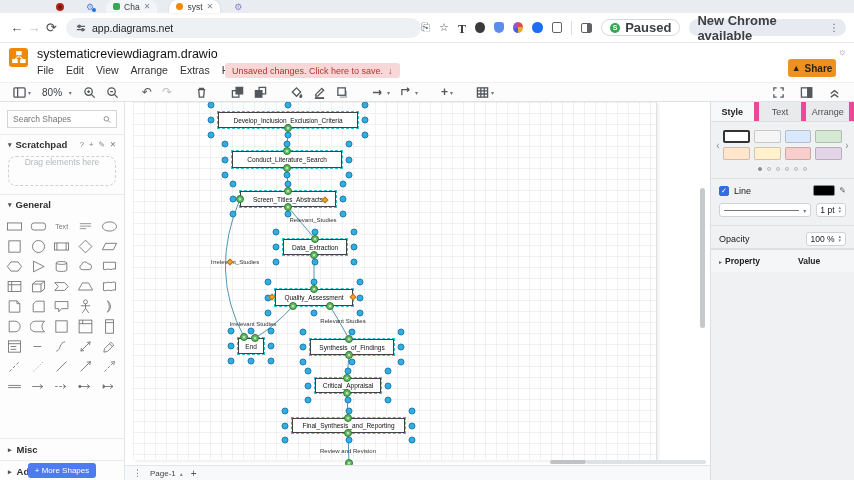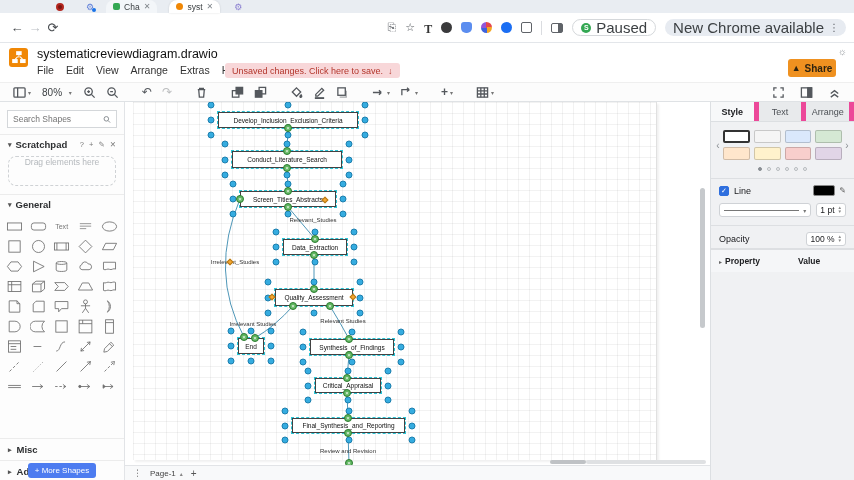--- a/index.html
+++ b/index.html
@@ -36,21 +36,21 @@
   .ext-shield { background:#5b8def; border-radius:3px 3px 5px 5px; }
   .ext-flower { background:conic-gradient(#e5484d 0 25%, #f5a623 0 50%, #3e63dd 0 75%, #9256d9 0); }
   .ext-blue { background:#1b6ef3; }
   .ext-stamp { border:1.5px solid #5f6368; border-radius:2px; background:#fff; }
   .vdiv { width:1px; height:14px; background:#dadce0; }
   .panel-ic { width:12px; height:10px; border:1.5px solid #5f6368; border-radius:2px; position:relative; }
   .panel-ic::after { content:""; position:absolute; right:0; top:0; bottom:0; width:4px; background:#5f6368; }
   .chip { display:flex; align-items:center; gap:5px; height:17px; border-radius:9px; padding:0 8px; }
   .chip.paused { border:1px solid #d5d8db; background:#fff; }
   .pgreen { width:10px; height:10px; border-radius:50%; background:#34a853; color:#fff; font-size:7px; font-weight:bold; display:flex; align-items:center; justify-content:center; }
-  .chip-label { font-size:15px; color:#3c4043; }
+  .chip-label { font-size:13px; color:#3c4043;font-weight:bold; }
   .chip.update { background:#e7ebf1; }
   .kebab { font-size:10px; color:#5f6368; letter-spacing:-1px; }
 
   
   .appheader { height:39px; background:#fff; position:relative; }
   .logo { position:absolute; left:9px; top:5px; width:19px; height:19px; background:#f08705; border-radius:3px; }
   .logo svg { width:19px; height:19px; }
   .apptitle { position:absolute; left:37px; top:4px; font-size:12.5px; color:#111; }
   .menubar { position:absolute; left:37px; top:21px; display:flex; gap:12px; }
   .menu-item { font-size:10.5px; color:#333; }
@@ -161,20 +161,28 @@
     <span class="tlabel">syst</span>
     <span class="tclose">✕</span>
   </div>
   <span class="strip-gear2">⚙</span>
 </div>
 
 <div class="btoolbar">
   <span class="nav-ic">←</span>
   <span class="nav-ic dis">→</span>
   <span class="nav-ic">⟳</span>
+  <div class="urlbar">
+    <svg viewBox="0 0 12 12">
+        <path d="M1 4h10M1 8h10"></path>
+        <circle cx="4" cy="4" r="1.4"></circle>
+        <circle cx="8" cy="8" r="1.4"></circle>
+      </svg>
+    <span class="urltext">app.diagrams.net</span>
+  </div>
   <div class="bt-right">
     <span class="sm-ic">⎘</span>
     <span class="sm-ic">☆</span>
     <span class="ext ext-t">T</span>
     <span class="ext ext-dark"></span>
     <span class="ext ext-shield"></span>
     <span class="ext ext-flower"></span>
     <span class="ext ext-blue"></span>
     <span class="ext ext-stamp"></span>
     <span class="vdiv"></span>

